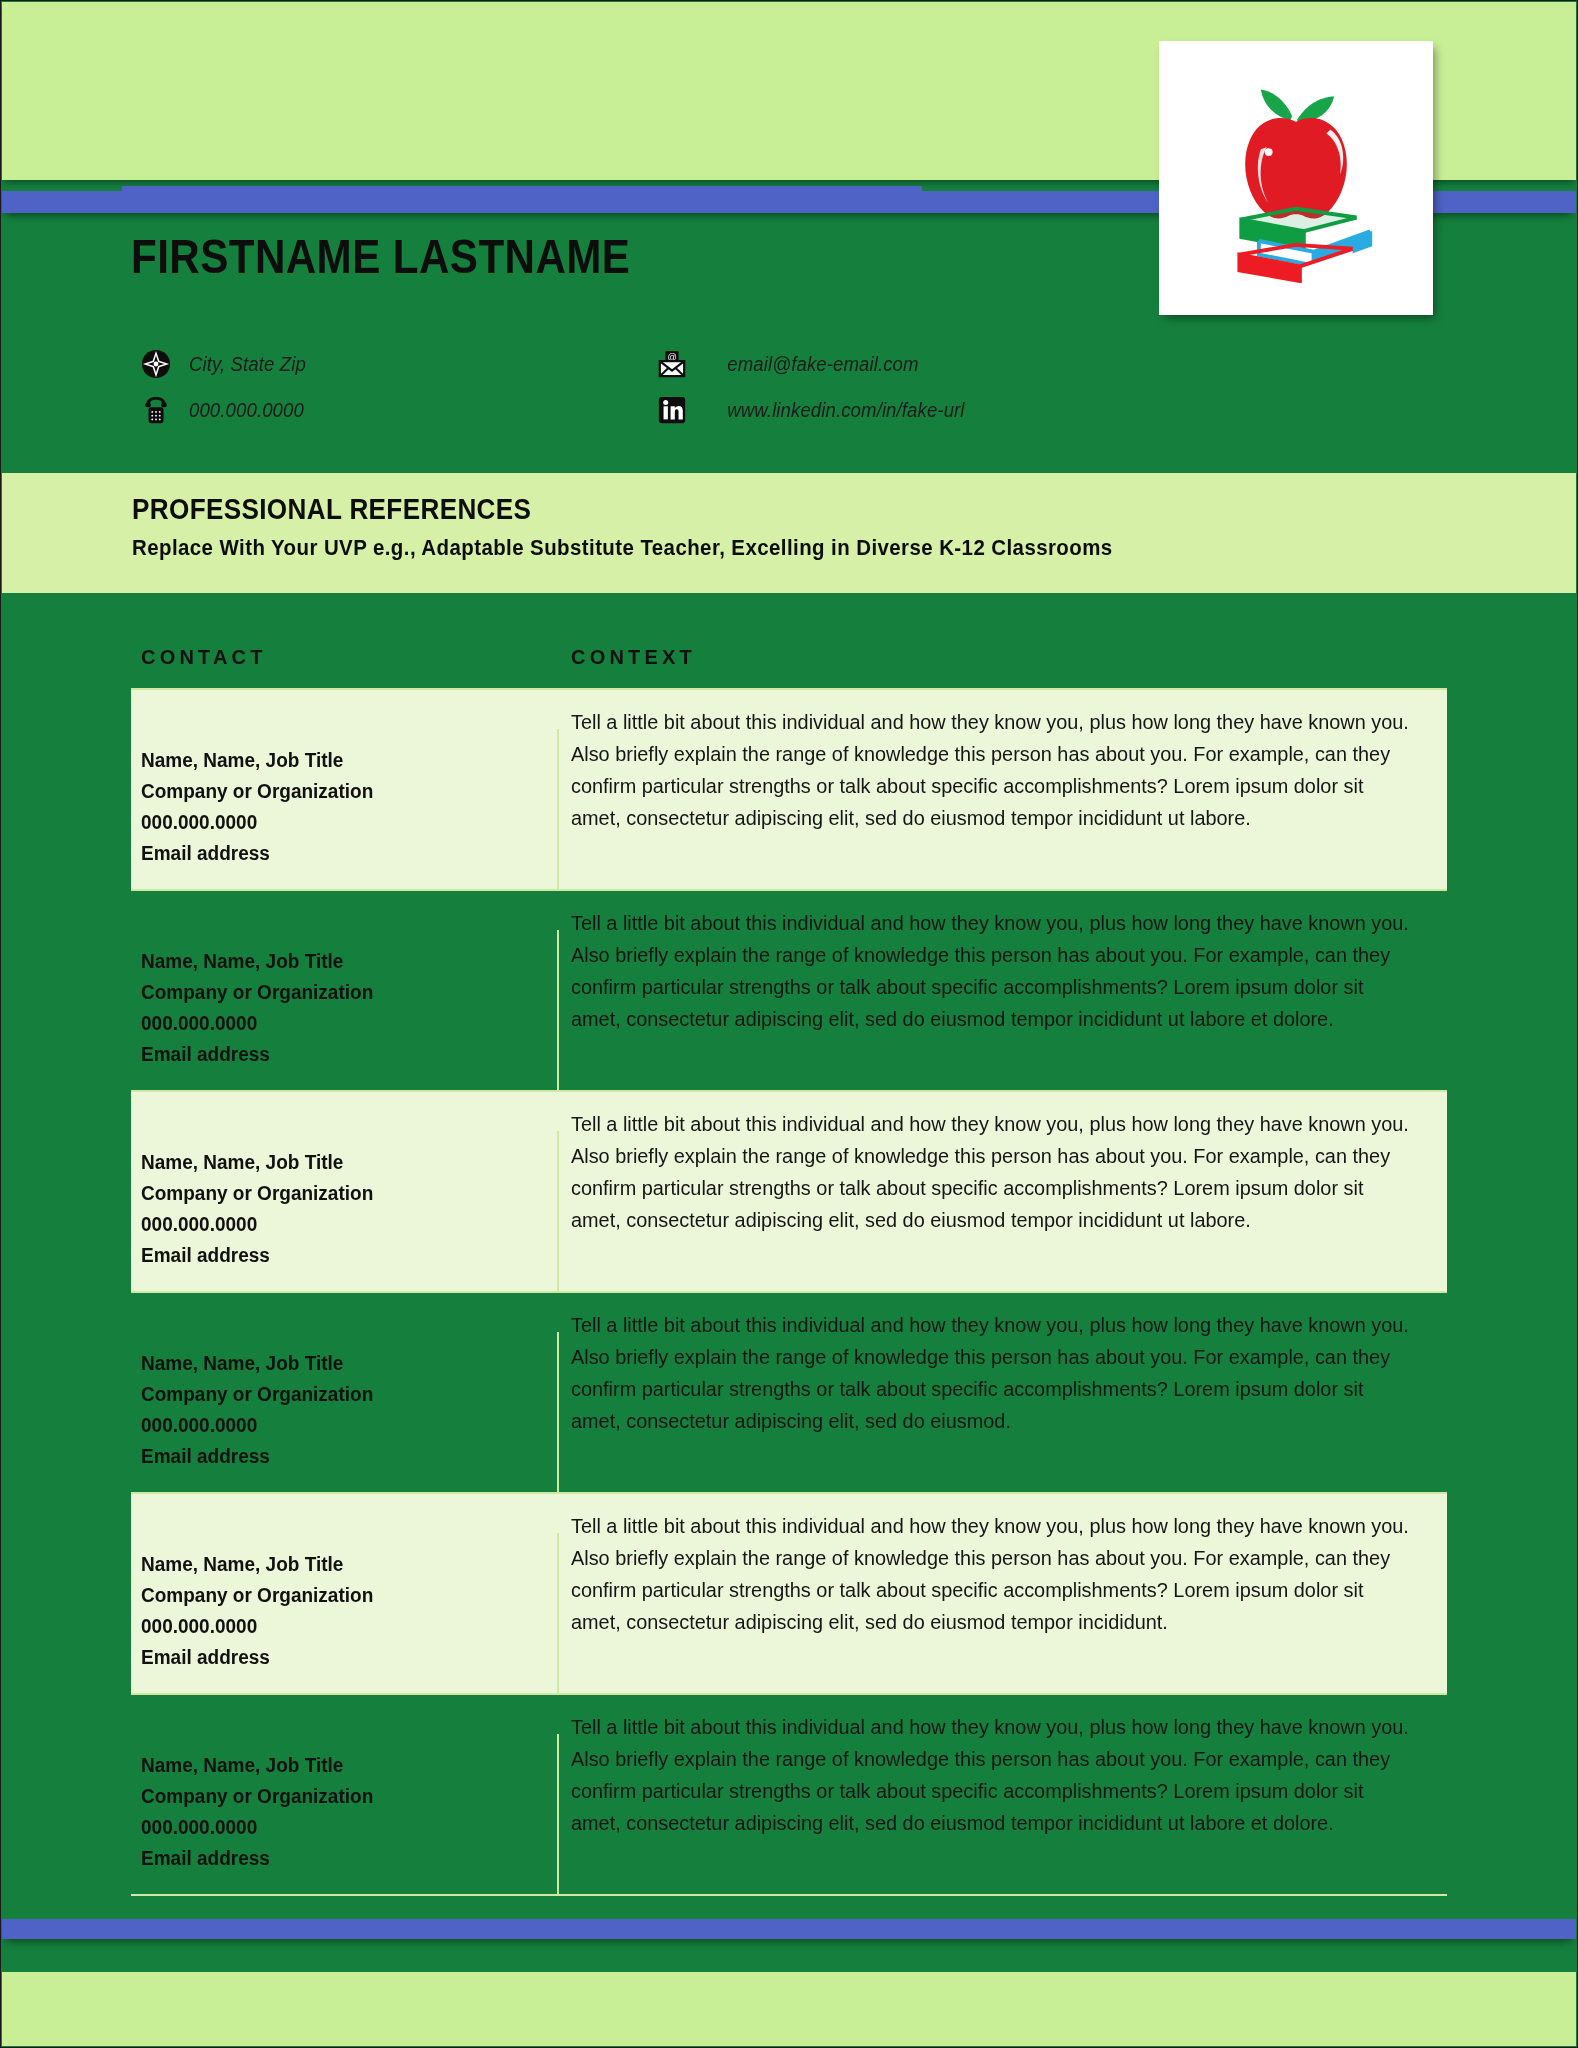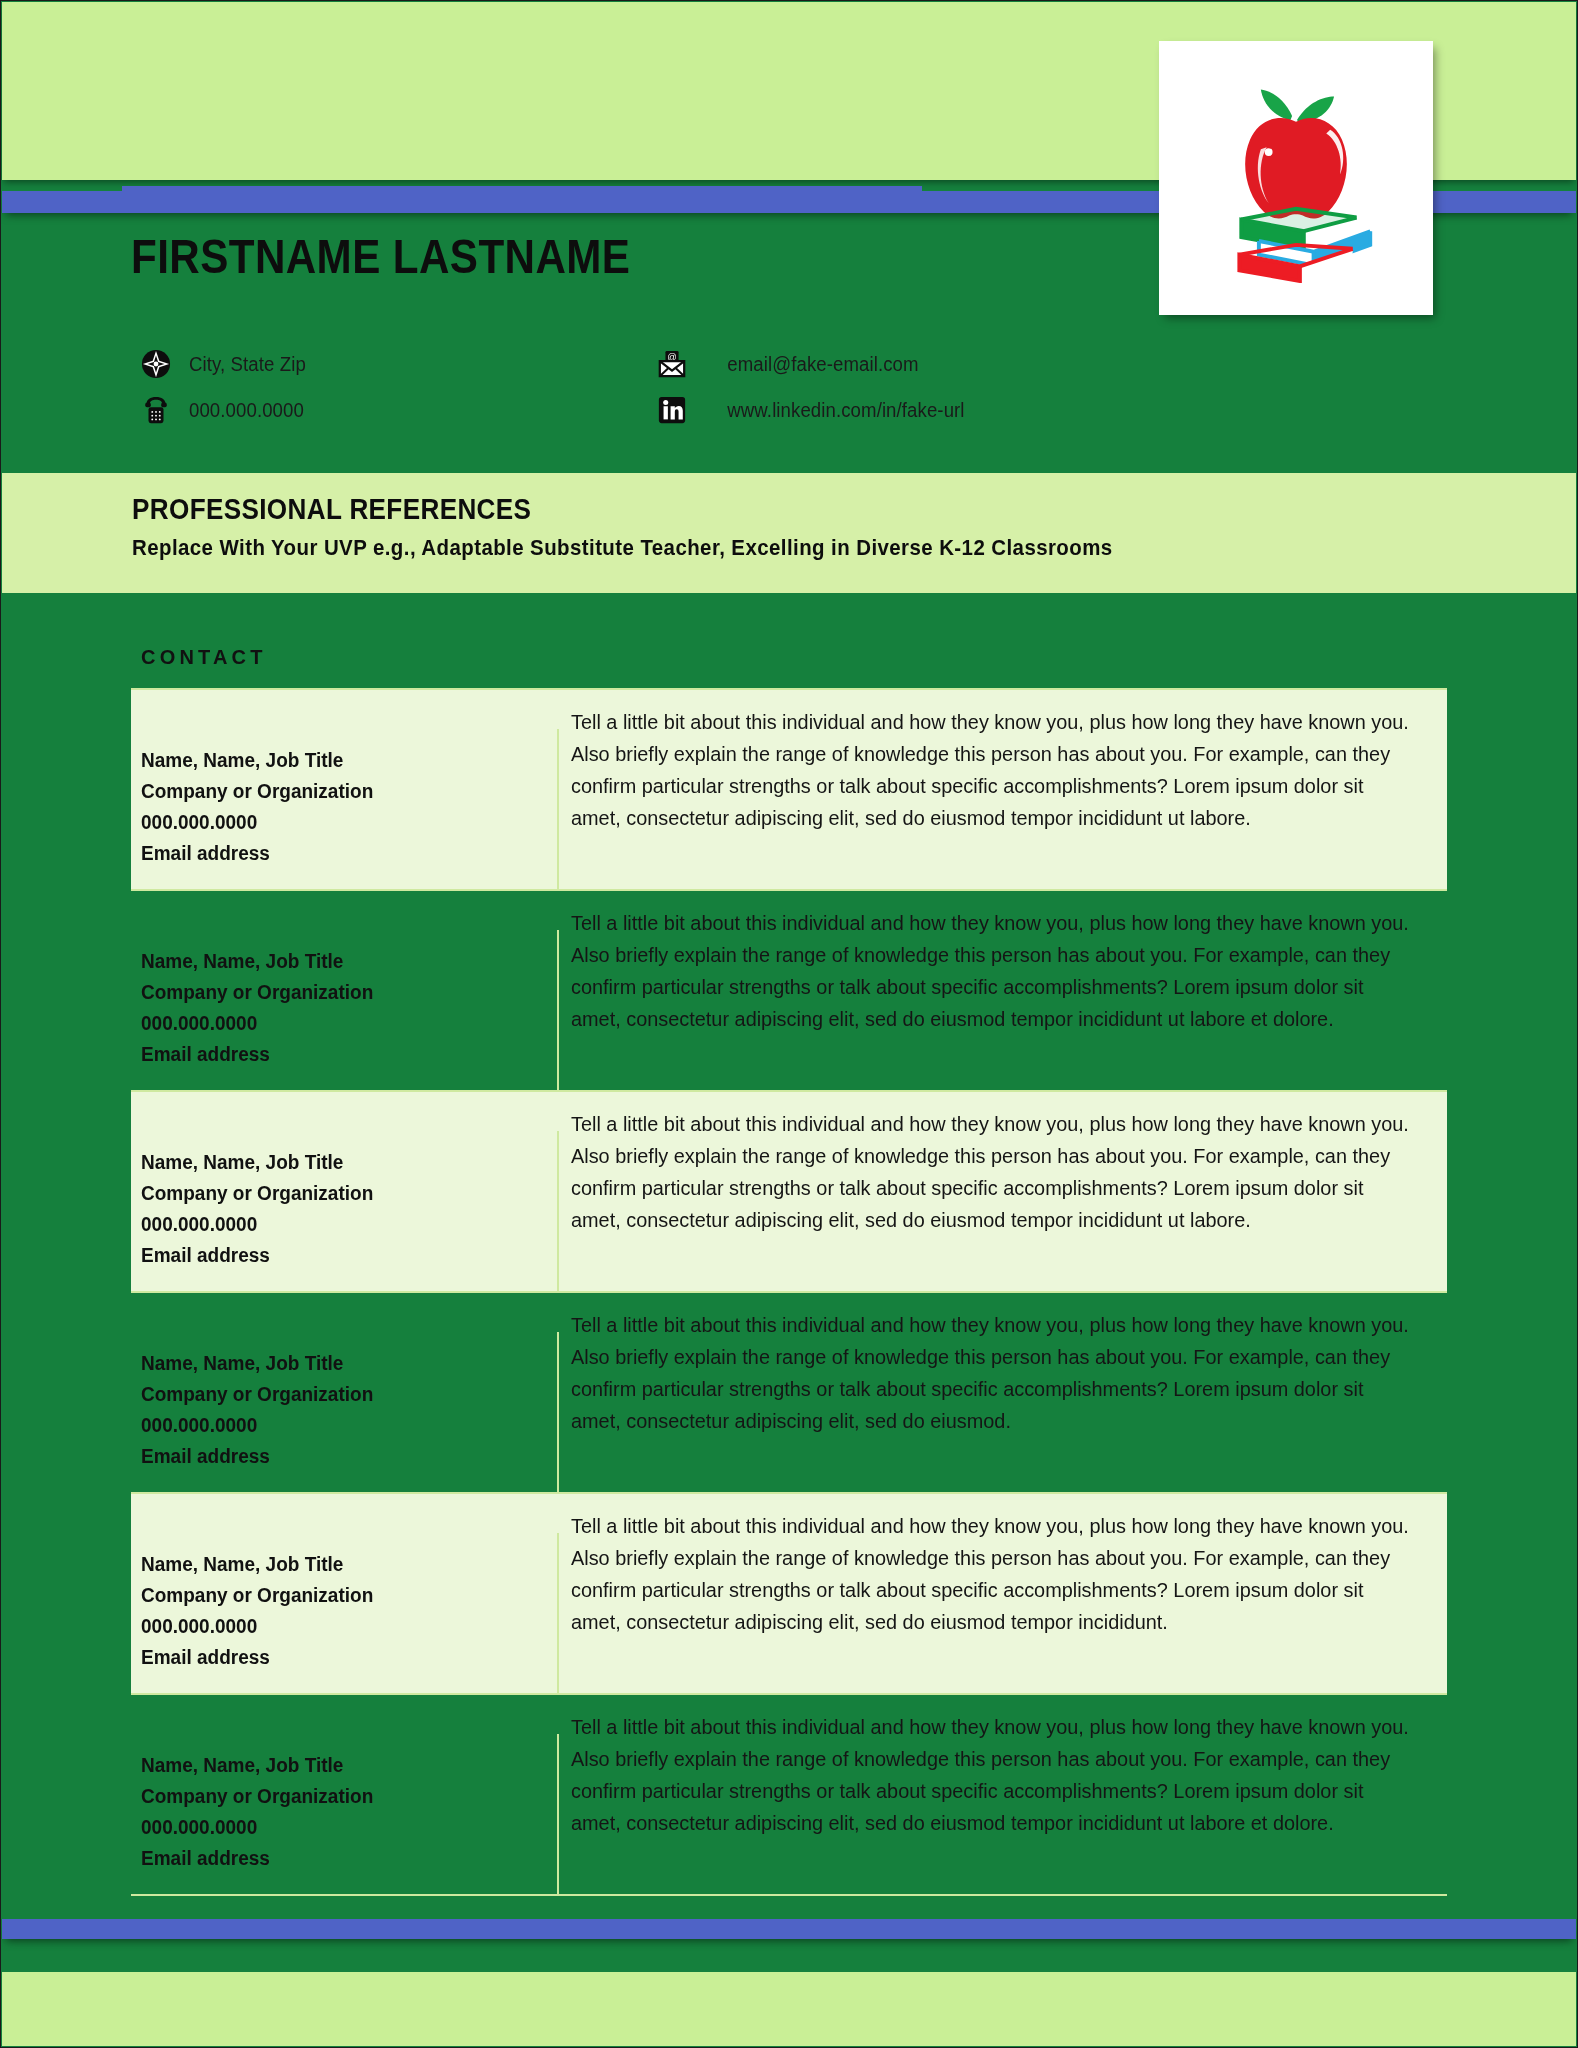--- a/index.html
+++ b/index.html
@@ -88,20 +88,21 @@
     width: 1000px;
     display: grid;
     grid-template-columns: 400px 460px;
     grid-template-rows: 46px 46px;
     align-items: center;
   }
   .contact-item {
     display: flex;
     align-items: center;
     gap: 16px;
+    font-style: italic;
   }
   .contact-item .ci-icon {
     width: 34px; height: 34px;
     flex: 0 0 34px;
     display: flex;
     align-items: center;
     justify-content: center;
     color: #0d0d0d;
   }
   .contact-item .ci-icon svg { width: 30px; height: 30px; display:block; }
@@ -333,20 +334,21 @@
   </div>
 
   <div class="section-band">
     <div class="section-title">PROFESSIONAL REFERENCES</div>
     <div class="section-sub">Replace With Your UVP e.g.,  Adaptable Substitute Teacher, Excelling in Diverse K-12 Classrooms</div>
   </div>
 
   <div class="ref-table">
     <div class="table-head">
       <div class="col-head">CONTACT</div>
+      <div class="col-head ctx">CONTEXT</div>
     </div>
     <div id="rows-host">
         <div class="ref-row shade">
           <div class="cell-contact">
             <div class="contact-line">Name, Name, Job Title</div>
             <div class="contact-line">Company or Organization</div>
             <div class="contact-line">000.000.0000</div>
             <div class="contact-line">Email address</div>
           </div>
           <div class="cell-context">

